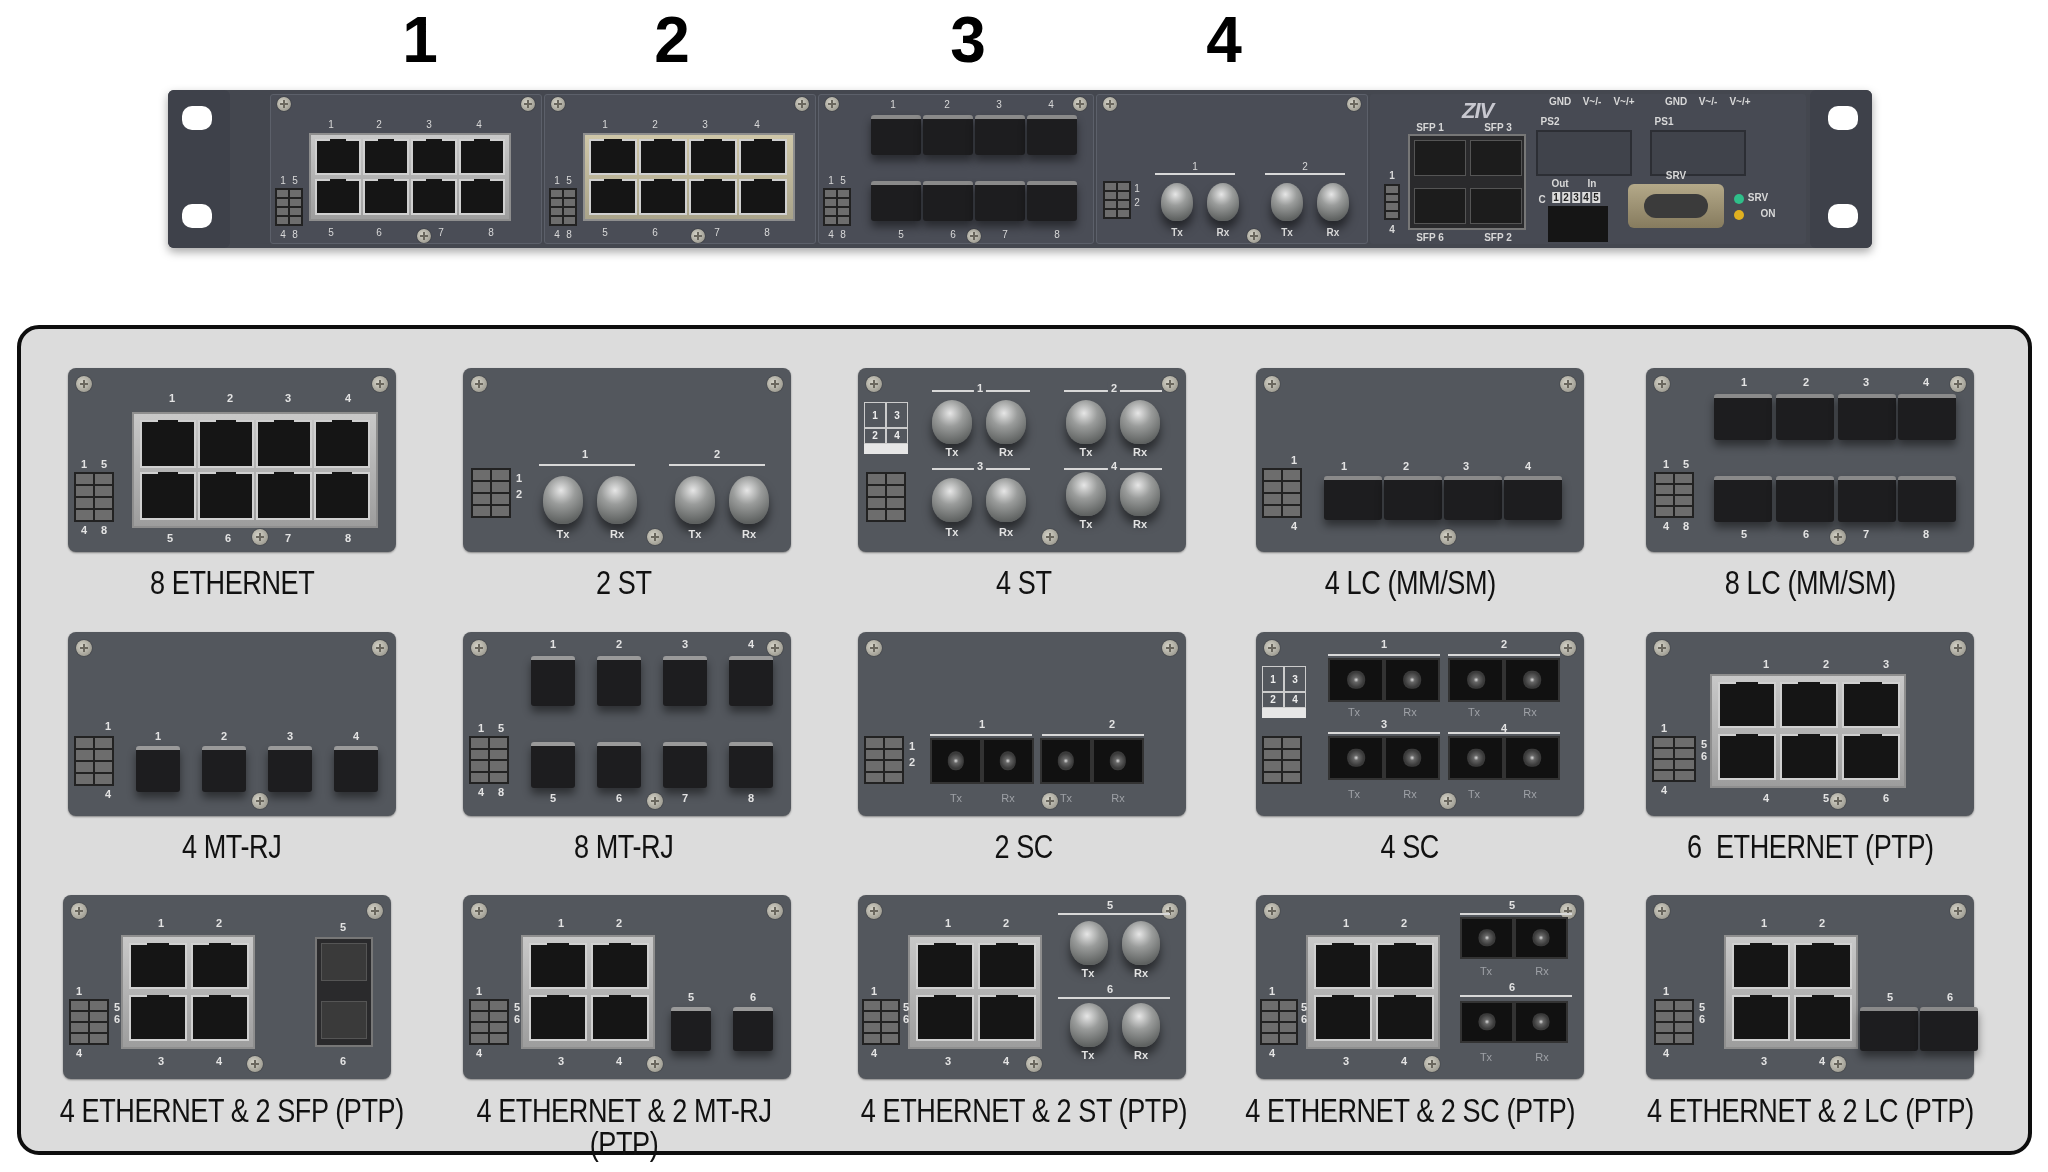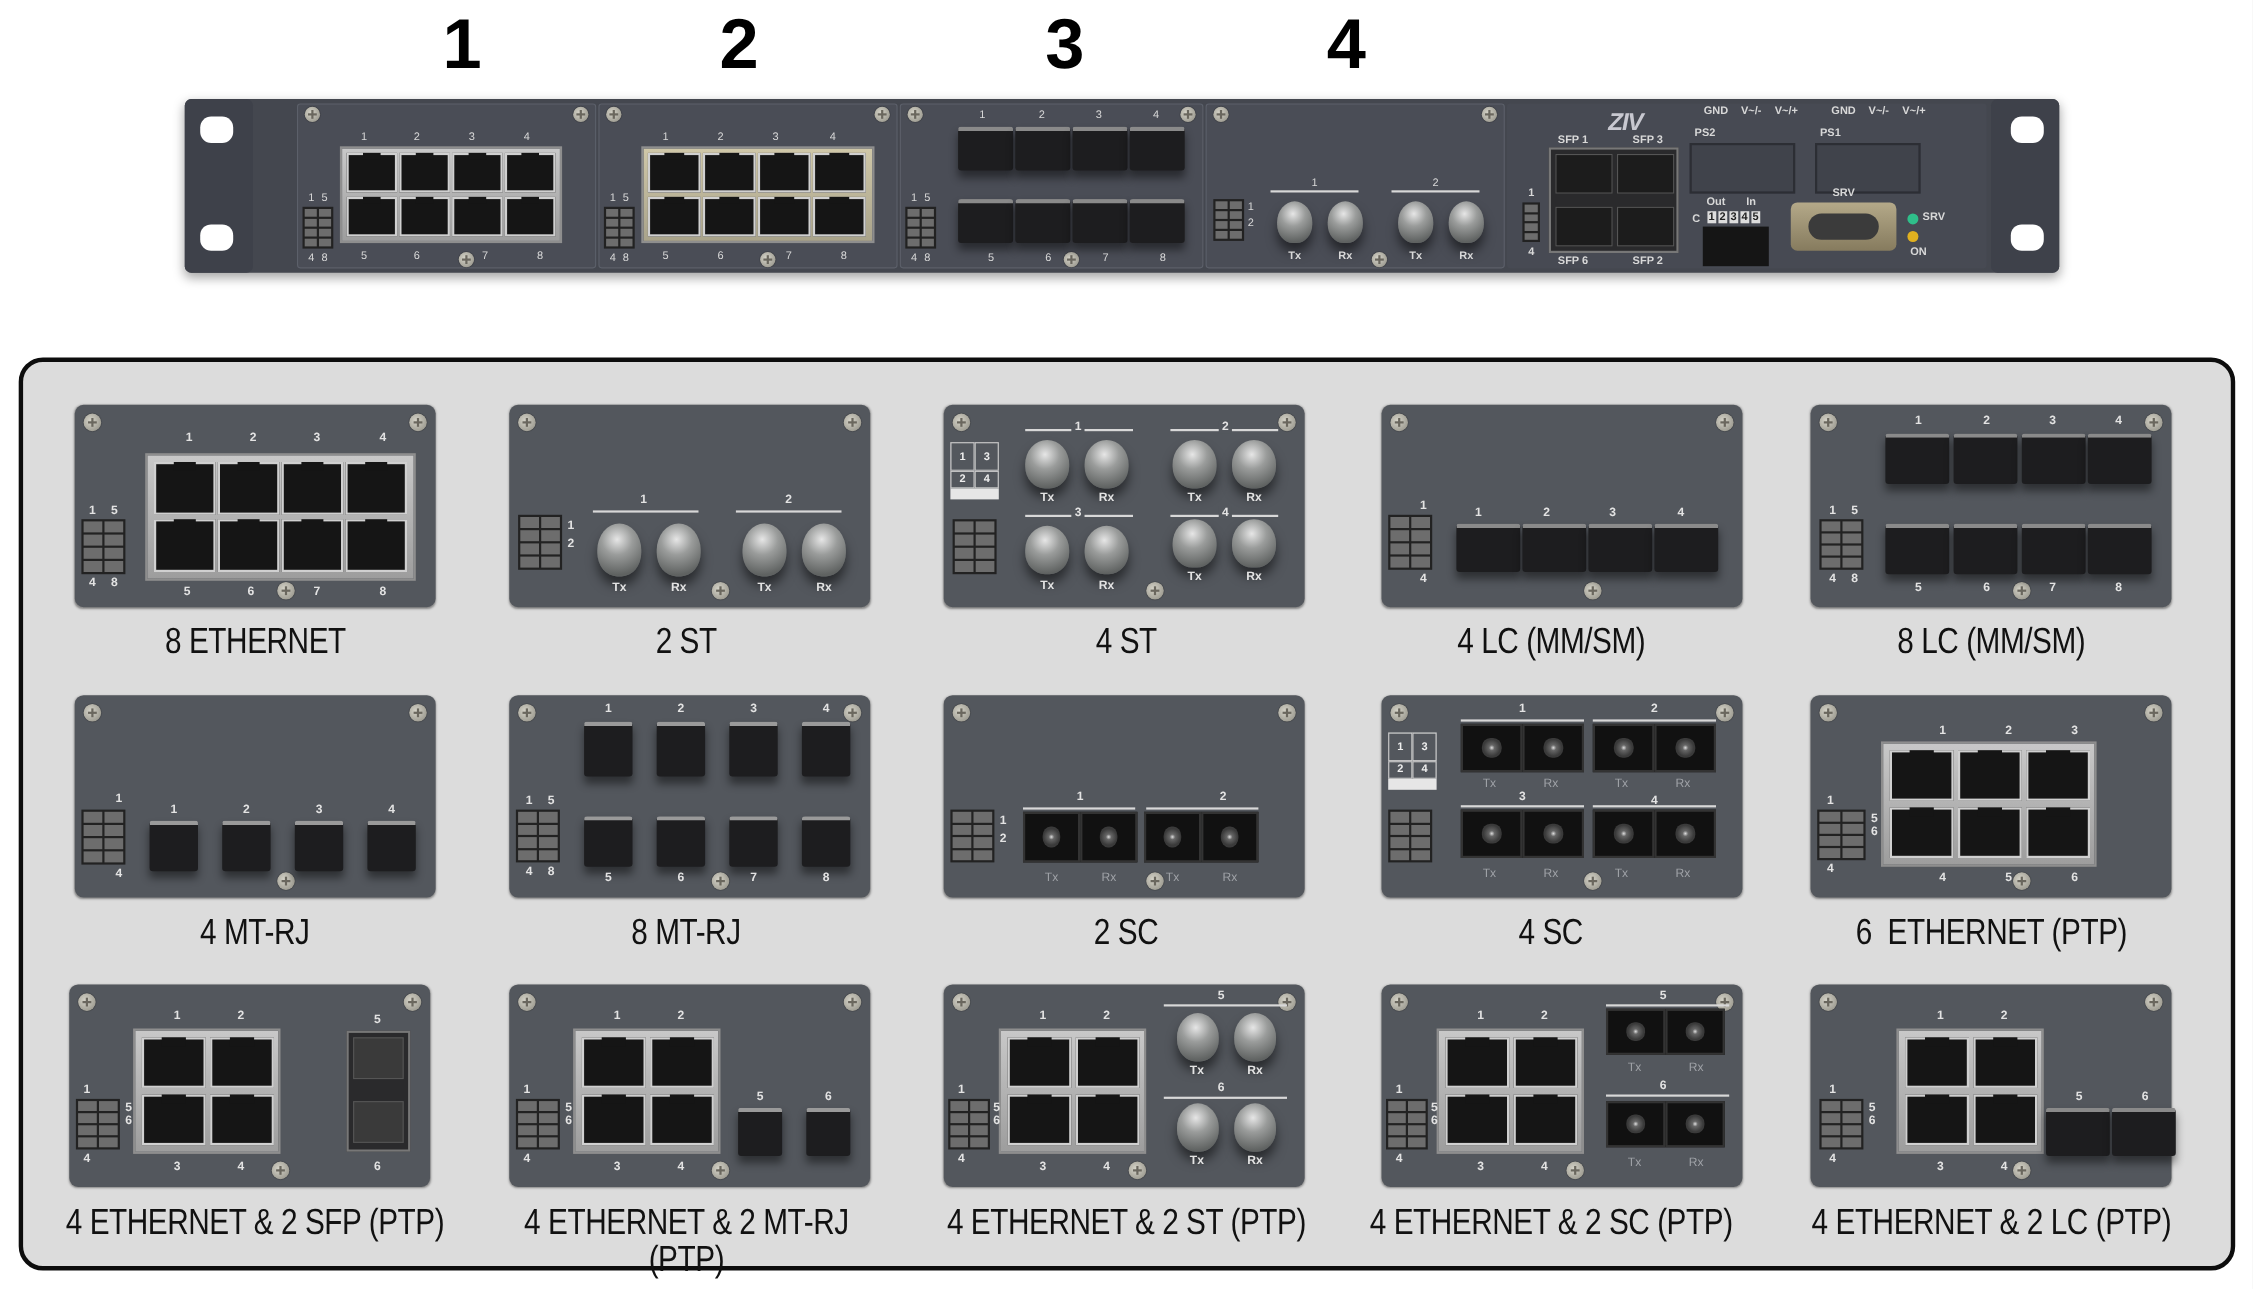--- a/index.html
+++ b/index.html
@@ -250,21 +250,21 @@
     <div class="tiny tinyb" style="left:226px;top:98px;background:#ddd;color:#222;padding:0 1px;">5</div>
     <div class="term" style="left:178px;top:112px;width:60px;height:36px;"></div>
 
     <div class="tiny tinyb" style="left:306px;top:76px;">SRV</div>
     <div class="db9" style="left:258px;top:90px;width:96px;height:44px;">
         <div class="inner"></div>
       </div>
     <div class="led" style="left:364px;top:100px;background:#2fbf8a;"></div>
     <div class="tiny tinyb" style="left:388px;top:98px;">SRV</div>
     <div class="led" style="left:364px;top:116px;background:#e0b020;"></div>
-    <div class="tiny tinyb" style="left:374px;top:114px;margin-top:16px;">ON</div>
+    <div class="tiny tinyb" style="left:398px;top:114px;">ON</div>
   </div>
 </div>
 
 <div class="frame"></div>
 
 <div class="card" style="left:68px;top:368px;">
   <div class="screw" style="left:8px;top:8px;"></div>
   <div class="screw" style="right:8px;top:8px;"></div>
   <div class="screw" style="left:184px;top:161px;"></div>
   <div class="ct" style="left:104px;top:24px;">1</div>

